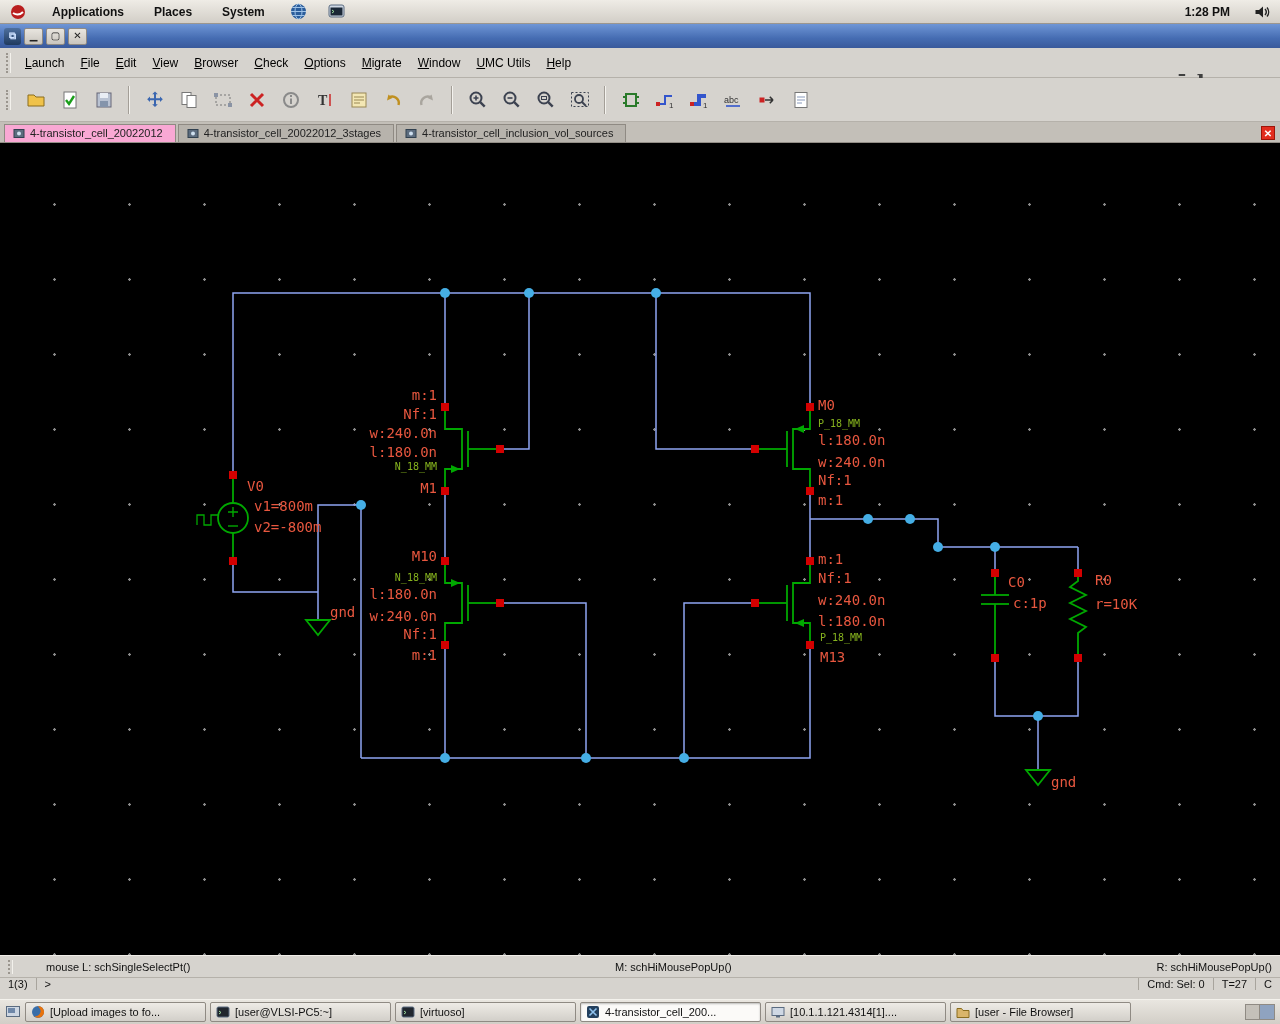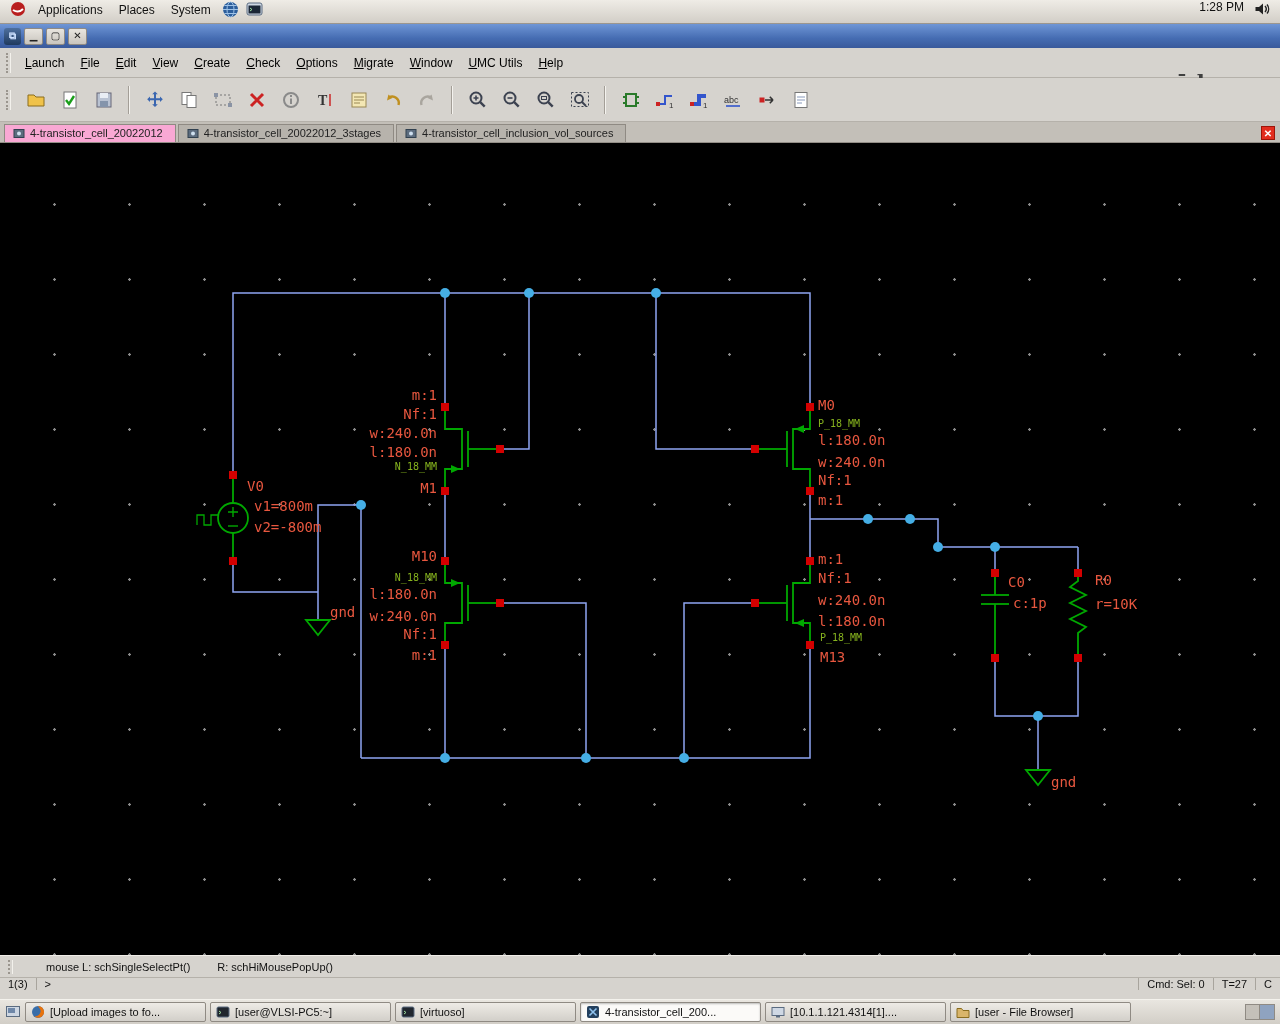--- a/index.html
+++ b/index.html
@@ -4,23 +4,23 @@
 <style>
   * { box-sizing: border-box; }
   html,body { margin:0; padding:0; }
   body {
     width:1280px; height:1024px; overflow:hidden;
     font-family:"Liberation Sans", sans-serif;
     background:#d6d3ce; display:flex; flex-direction:column;
     -webkit-font-smoothing:antialiased;
   }
   
-  .top-panel { height:24px; flex:0 0 24px; display:flex; align-items:flex-start; gap:0;
+  .top-panel { height:24px; flex:0 0 24px; display:flex; align-items:center; gap:14px;
     padding:0 6px; background:linear-gradient(#efece6,#d2cec7); border-bottom:1px solid #9b968f;
-    font-size:12px; color:#111; }
+    font-size:12px; color:#111;font-weight:bold; }
   .panel-menu { padding:3px 8px; display:inline-block; }
   .picon { width:18px; height:18px; display:inline-flex; align-items:center; justify-content:center; margin:0 3px; }
   .spacer { flex:1; }
   .clock { padding:0 6px; font-size:12px; }
   
   .titlebar { height:24px; flex:0 0 24px; display:flex; align-items:center; padding:0 4px;
     background:linear-gradient(#6f96d6,#456cb2 60%,#39599b); color:#fff; }
   .titlebar .title { flex:1; text-align:center; font-weight:bold; font-size:12px;
     white-space:nowrap; overflow:hidden; text-shadow:0 1px 2px rgba(0,0,0,.45); }
   .winbtn { width:19px; height:17px; background:linear-gradient(#e8e5df,#c9c5be);
@@ -123,21 +123,21 @@
   <button class="winbtn">▢</button>
   <button class="winbtn">✕</button>
 </div>
 
 <div class="menubar">
   <span class="grip"></span>
   <span class="menu-item">Launch</span>
   <span class="menu-item">File</span>
   <span class="menu-item">Edit</span>
   <span class="menu-item">View</span>
-  <span class="menu-item">Create</span>
+  <span class="menu-item">Browser</span>
   <span class="menu-item">Check</span>
   <span class="menu-item">Options</span>
   <span class="menu-item">Migrate</span>
   <span class="menu-item">Window</span>
   <span class="menu-item">UMC Utils</span>
   <span class="menu-item">Help</span>
   <span class="spacer"></span>
   <span class="brand">cādence</span>
 </div>
 
@@ -469,20 +469,21 @@
 
     <text class="slbl" x="330" y="474">gnd</text>
     <text class="slbl" x="1051" y="644">gnd</text>
   </g>
 </svg>
 </div>
 
 <div class="statusbar">
   <span class="grip" style="height:14px"></span>
   <span>mouse L: schSingleSelectPt()</span>
+  <span class="status-mid">M: schHiMousePopUp()</span>
   <span>R: schHiMousePopUp()</span>
 </div>
 
 <div class="cmdbar">
   <span class="cmd-counter">1(3)</span>
   <span>&gt;</span>
   <input class="cmd-input" value="" style="">
   <span class="cmd-right">Cmd: Sel: 0</span>
   <span class="cmd-right">T=27</span>
   <span class="cmd-right">C</span>

